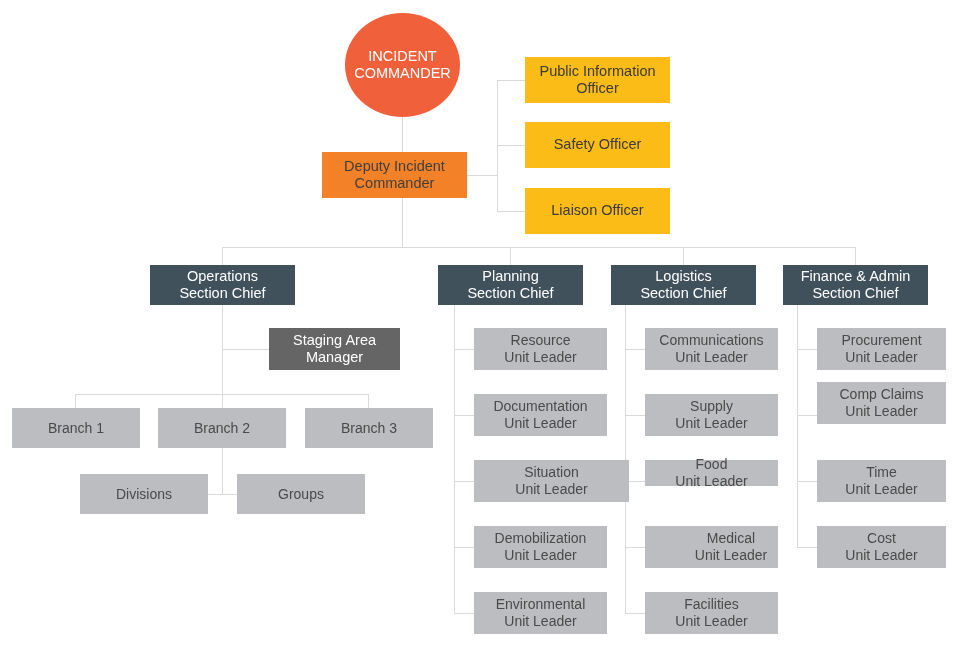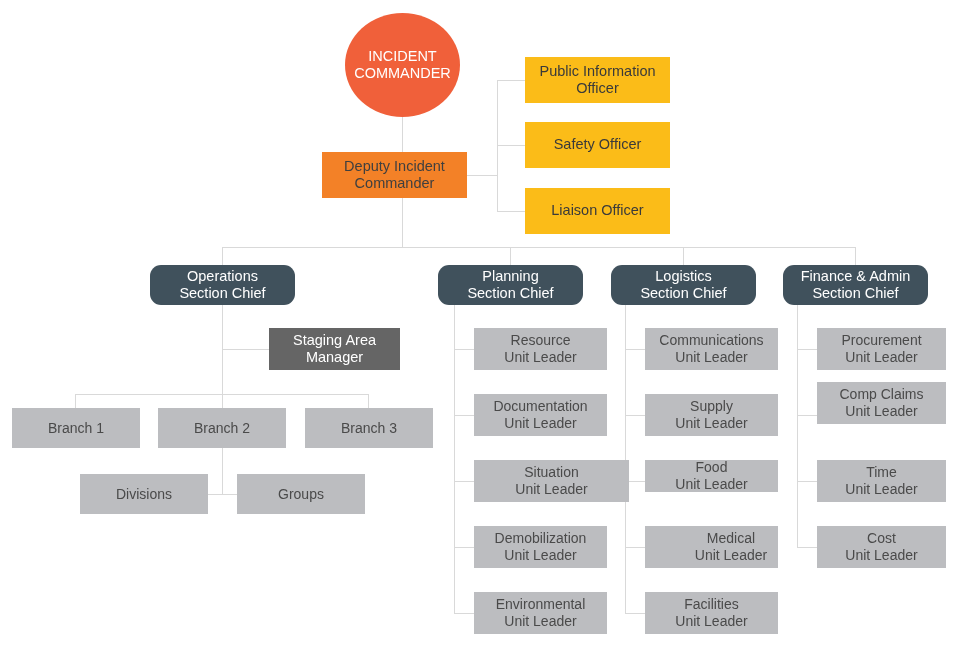--- a/index.html
+++ b/index.html
@@ -68,21 +68,20 @@
     background: #FBBC18;
     color: #3a3a3a;
     font-size: 14.5px;
   }
 
   
   .chief {
     background: #40515C;
     color: #ffffff;
     font-size: 14.5px;
-    border-radius: 11px;
   }
 
   
   .staging {
     background: #656565;
     color: #ffffff;
     font-size: 14.5px;
   }
 
   
@@ -182,21 +181,21 @@
 Unit Leader</div>
   <div class="node unit" style="left:474px; top:526px; width:133px; height:42px;">Demobilization
 Unit Leader</div>
   <div class="node unit" style="left:474px; top:592px; width:133px; height:42px;">Environmental
 Unit Leader</div>
 
   <div class="node unit" style="left:645px; top:328px; width:133px; height:42px;">Communications
 Unit Leader</div>
   <div class="node unit" style="left:645px; top:394px; width:133px; height:42px;">Supply
 Unit Leader</div>
-  <div class="node unit" style="left:645px; top:460px; width:133px; height:32px;">Food
+  <div class="node unit" style="left:645px; top:460px; width:133px; height:26px;">Food
 Unit Leader</div>
   <div class="node unit" style="left:645px; top:526px; width:133px; height:42px;padding-left:43px;">Medical
 Unit Leader</div>
   <div class="node unit" style="left:645px; top:592px; width:133px; height:42px;">Facilities
 Unit Leader</div>
 
   <div class="node unit" style="left:817px; top:328px; width:129px; height:42px;">Procurement
 Unit Leader</div>
   <div class="node unit" style="left:817px; top:382px; width:129px; height:42px;">Comp Claims
 Unit Leader</div>

